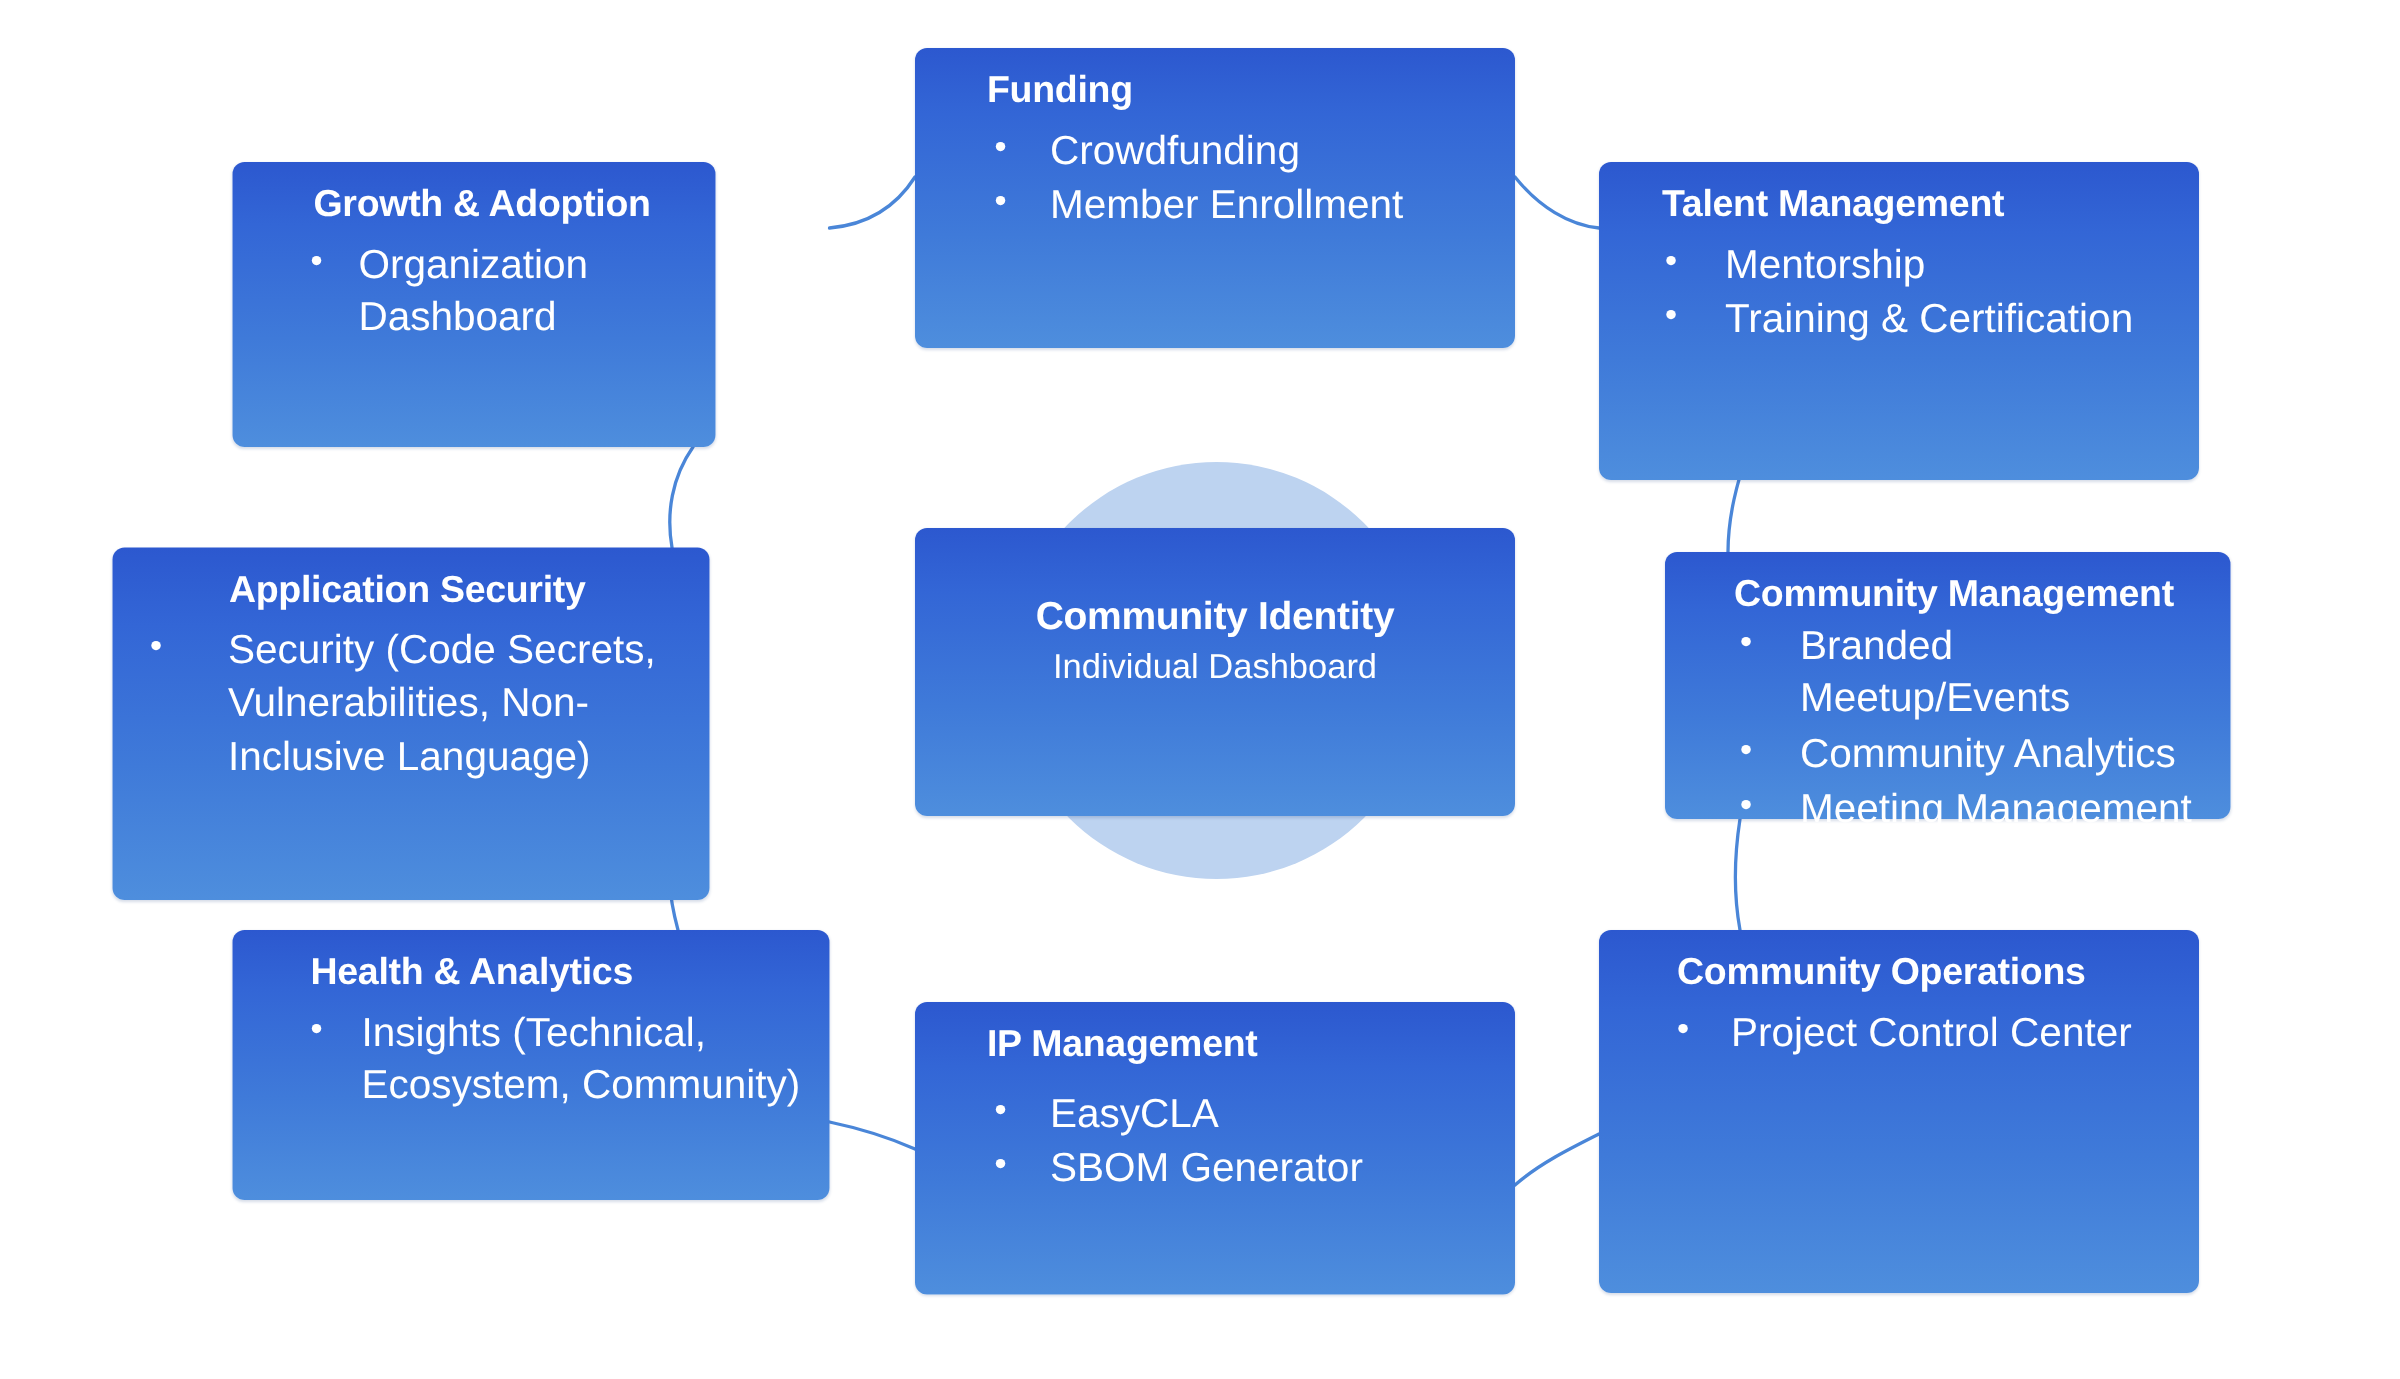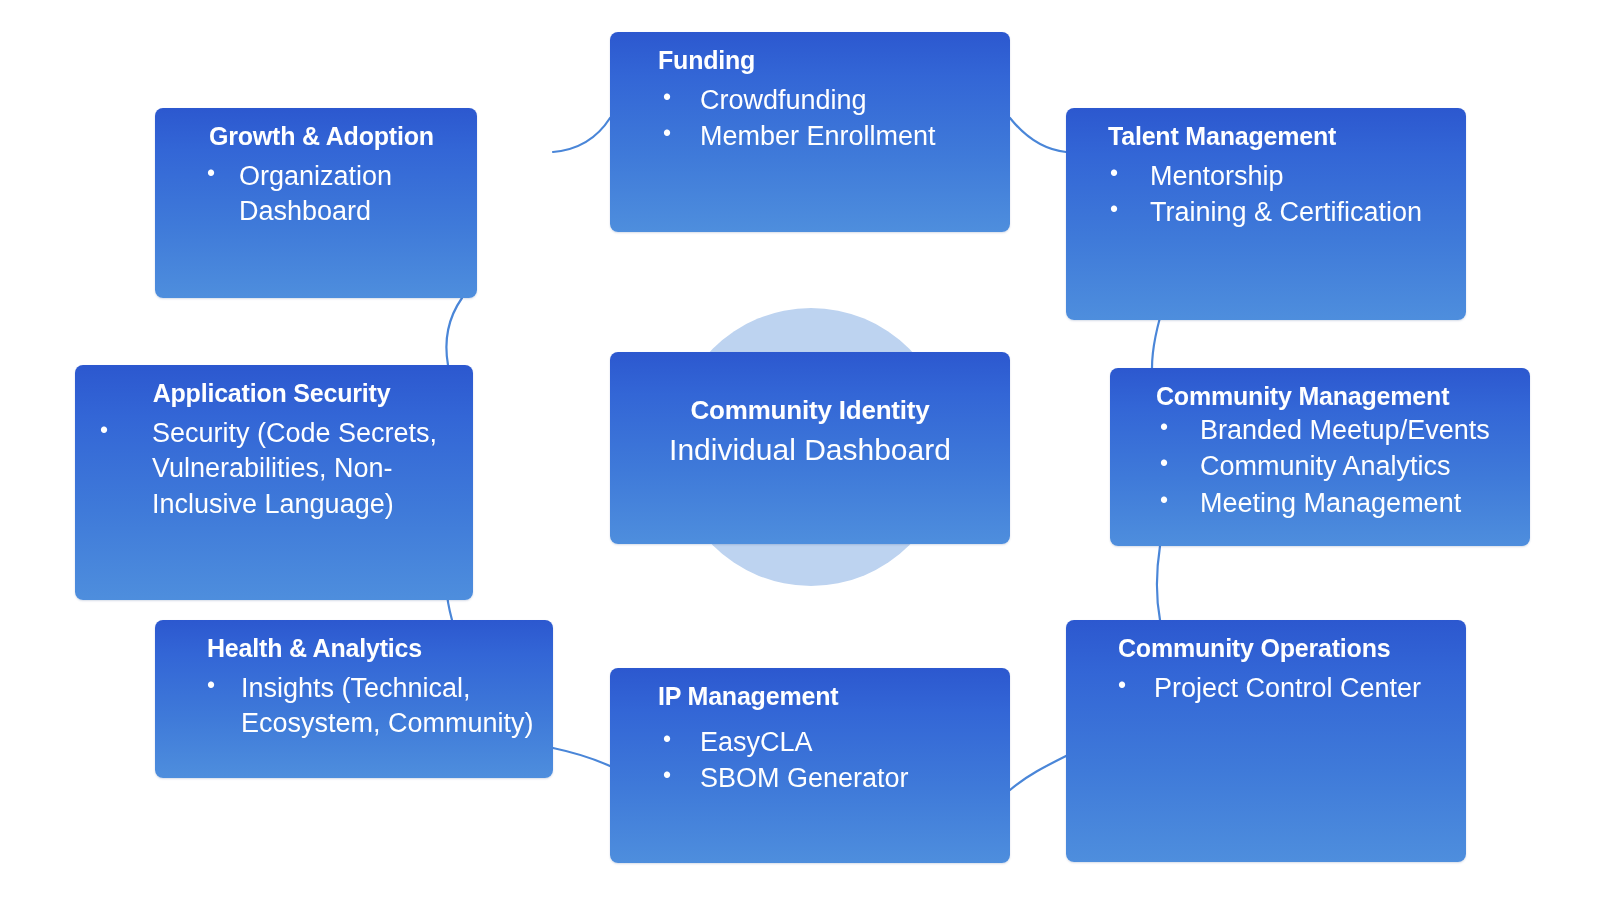--- a/index.html
+++ b/index.html
@@ -88,28 +88,28 @@
   #node-talent ul li  { padding-left: 66px; }
   #node-talent ul li::before { left: 26px; }
 
   #node-appsec        { left: 75px;   top: 365px; width: 398px; height: 235px; padding-left: 13px; }
   #node-appsec .title { text-align: center; margin-left: 0; }
   #node-appsec ul li  { padding-left: 64px; }
   #node-appsec ul li::before { left: 12px; }
 
   #node-center        { left: 610px;  top: 352px; width: 400px; height: 192px; text-align: center; }
   #node-center .title { margin: 30px 0 4px 0; text-align: center; font-size: 26px; }
-  #node-center .subtitle { font-size: 30px; line-height: 1.3; }
-
-  #node-commmgmt        { left: 1110px; top: 368px; width: 420px; height: 178px; }
+  #node-center .subtitle { font-size: 23px; line-height: 1.3; }
+
+  #node-commmgmt        { left: 1110px; top: 368px; width: 377px; height: 178px; }
   #node-commmgmt .title { margin-left: 28px; margin-bottom: 2px; }
   #node-commmgmt ul li  { padding-left: 72px; }
   #node-commmgmt ul li::before { left: 32px; }
 
-  #node-health        { left: 155px;  top: 620px; width: 398px; height: 158px; }
+  #node-health        { left: 155px;  top: 620px; width: 398px; height: 180px; }
   #node-health .title { margin-left: 34px; }
   #node-health ul li  { padding-left: 68px; }
   #node-health ul li::before { left: 34px; }
 
   #node-ip        { left: 610px;  top: 668px; width: 400px; height: 195px; }
   #node-ip .title { margin-left: 30px; margin-bottom: 14px; }
   #node-ip ul li  { padding-left: 72px; }
   #node-ip ul li::before { left: 35px; }
 
   #node-ops        { left: 1066px; top: 620px; width: 400px; height: 242px; }

